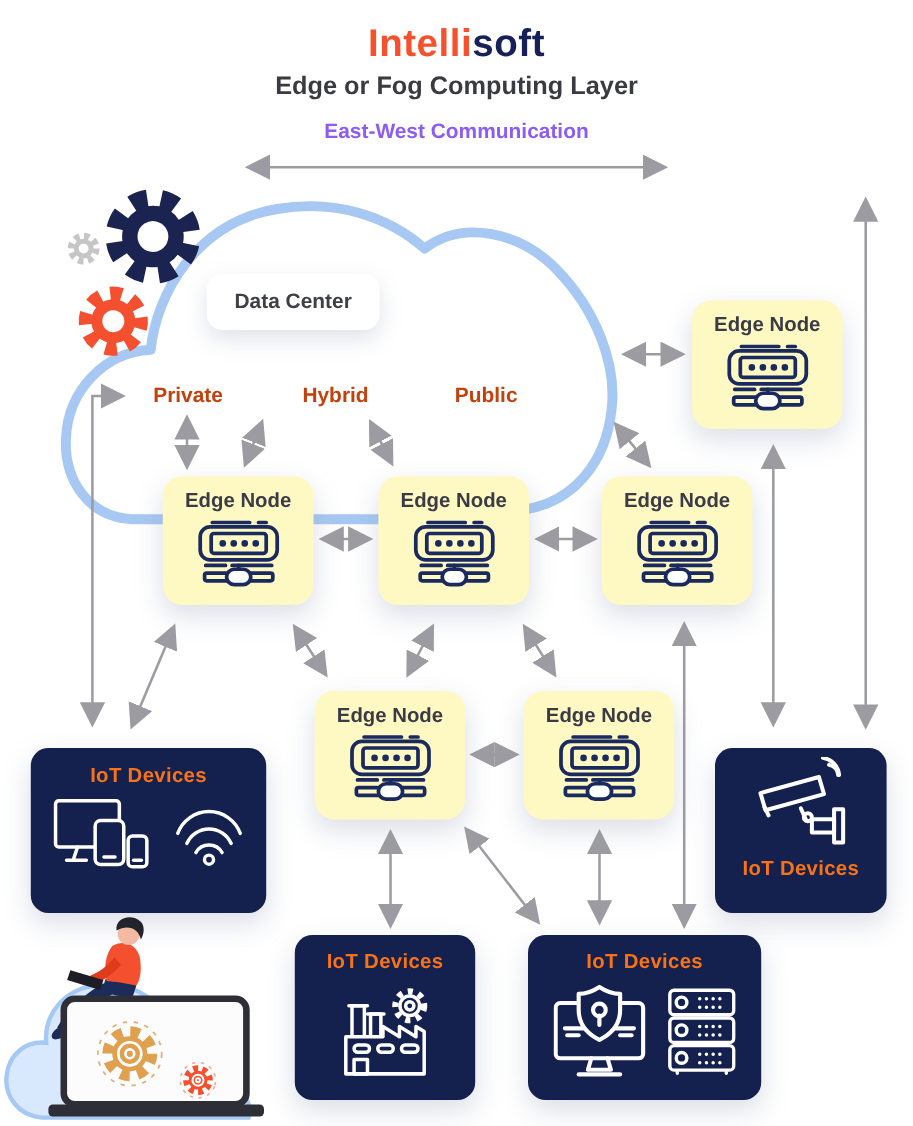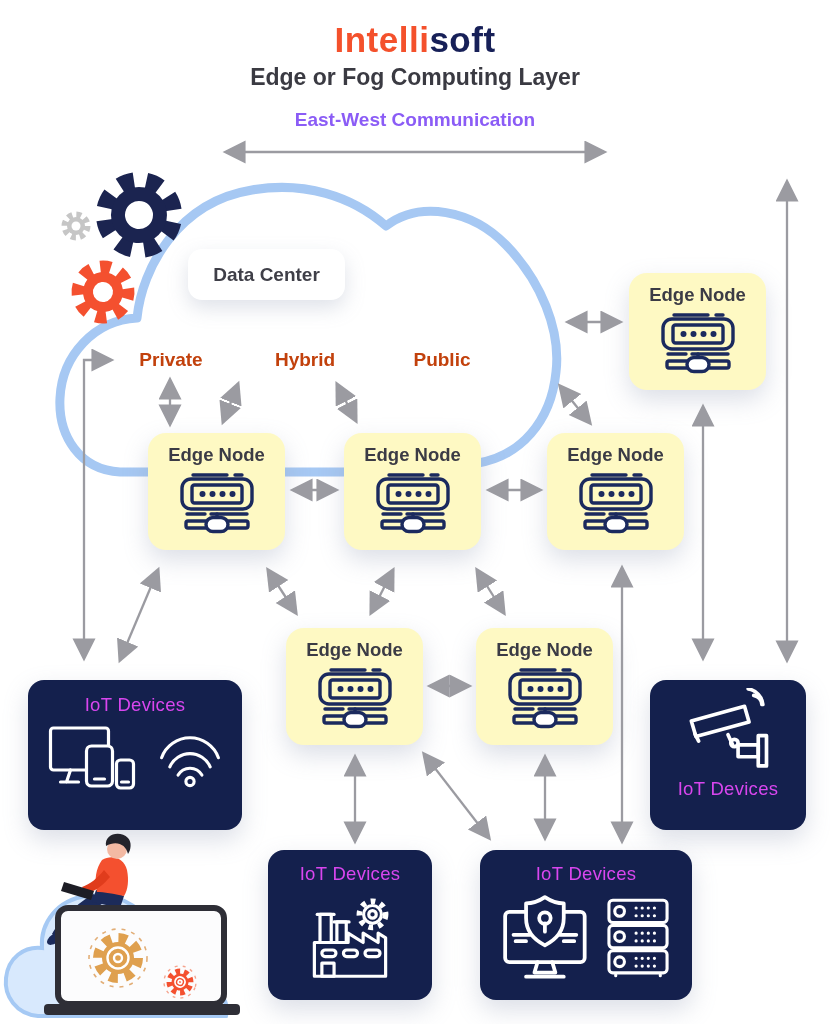--- a/index.html
+++ b/index.html
@@ -19,21 +19,21 @@
   .dc-card{left:188px;top:249px;width:157px;height:51px;background:#fff;border-radius:14px;
            box-shadow:0 8px 20px rgba(140,150,175,.28);display:flex;align-items:center;justify-content:center;
            font-size:19px;font-weight:600;color:#3f3f48;}
   
   .en-card{width:137px;height:117px;background:#fef9c3;border-radius:18px;
            box-shadow:0 10px 24px rgba(140,150,175,.30);display:flex;flex-direction:column;align-items:center;}
   .en-card .en-title{margin-top:11px;font-size:18.5px;font-weight:600;color:#3b3b45;}
   .en-card svg{margin-top:5px;}
   .iot-card{background:#14204d;border-radius:16px;box-shadow:0 10px 24px rgba(140,150,175,.30);
             color:#fff;display:flex;flex-direction:column;align-items:center;}
-  .iot-title{font-size:18.5px;font-weight:400;letter-spacing:.3px;color:#d946ef;}
+  .iot-title{font-size:18.5px;font-weight:700;letter-spacing:.3px;color:#f97316;}
   .icon-row{display:flex;align-items:center;justify-content:center;gap:16px;}
 </style>
 </head>
 <body>
 
 <div id="stage">
 
   <svg width="0" height="0" style="position:absolute" aria-hidden="true">
     <defs>
       <marker id="ah" markerWidth="11" markerHeight="11" refX="8.5" refY="5" orient="auto-start-reverse">

